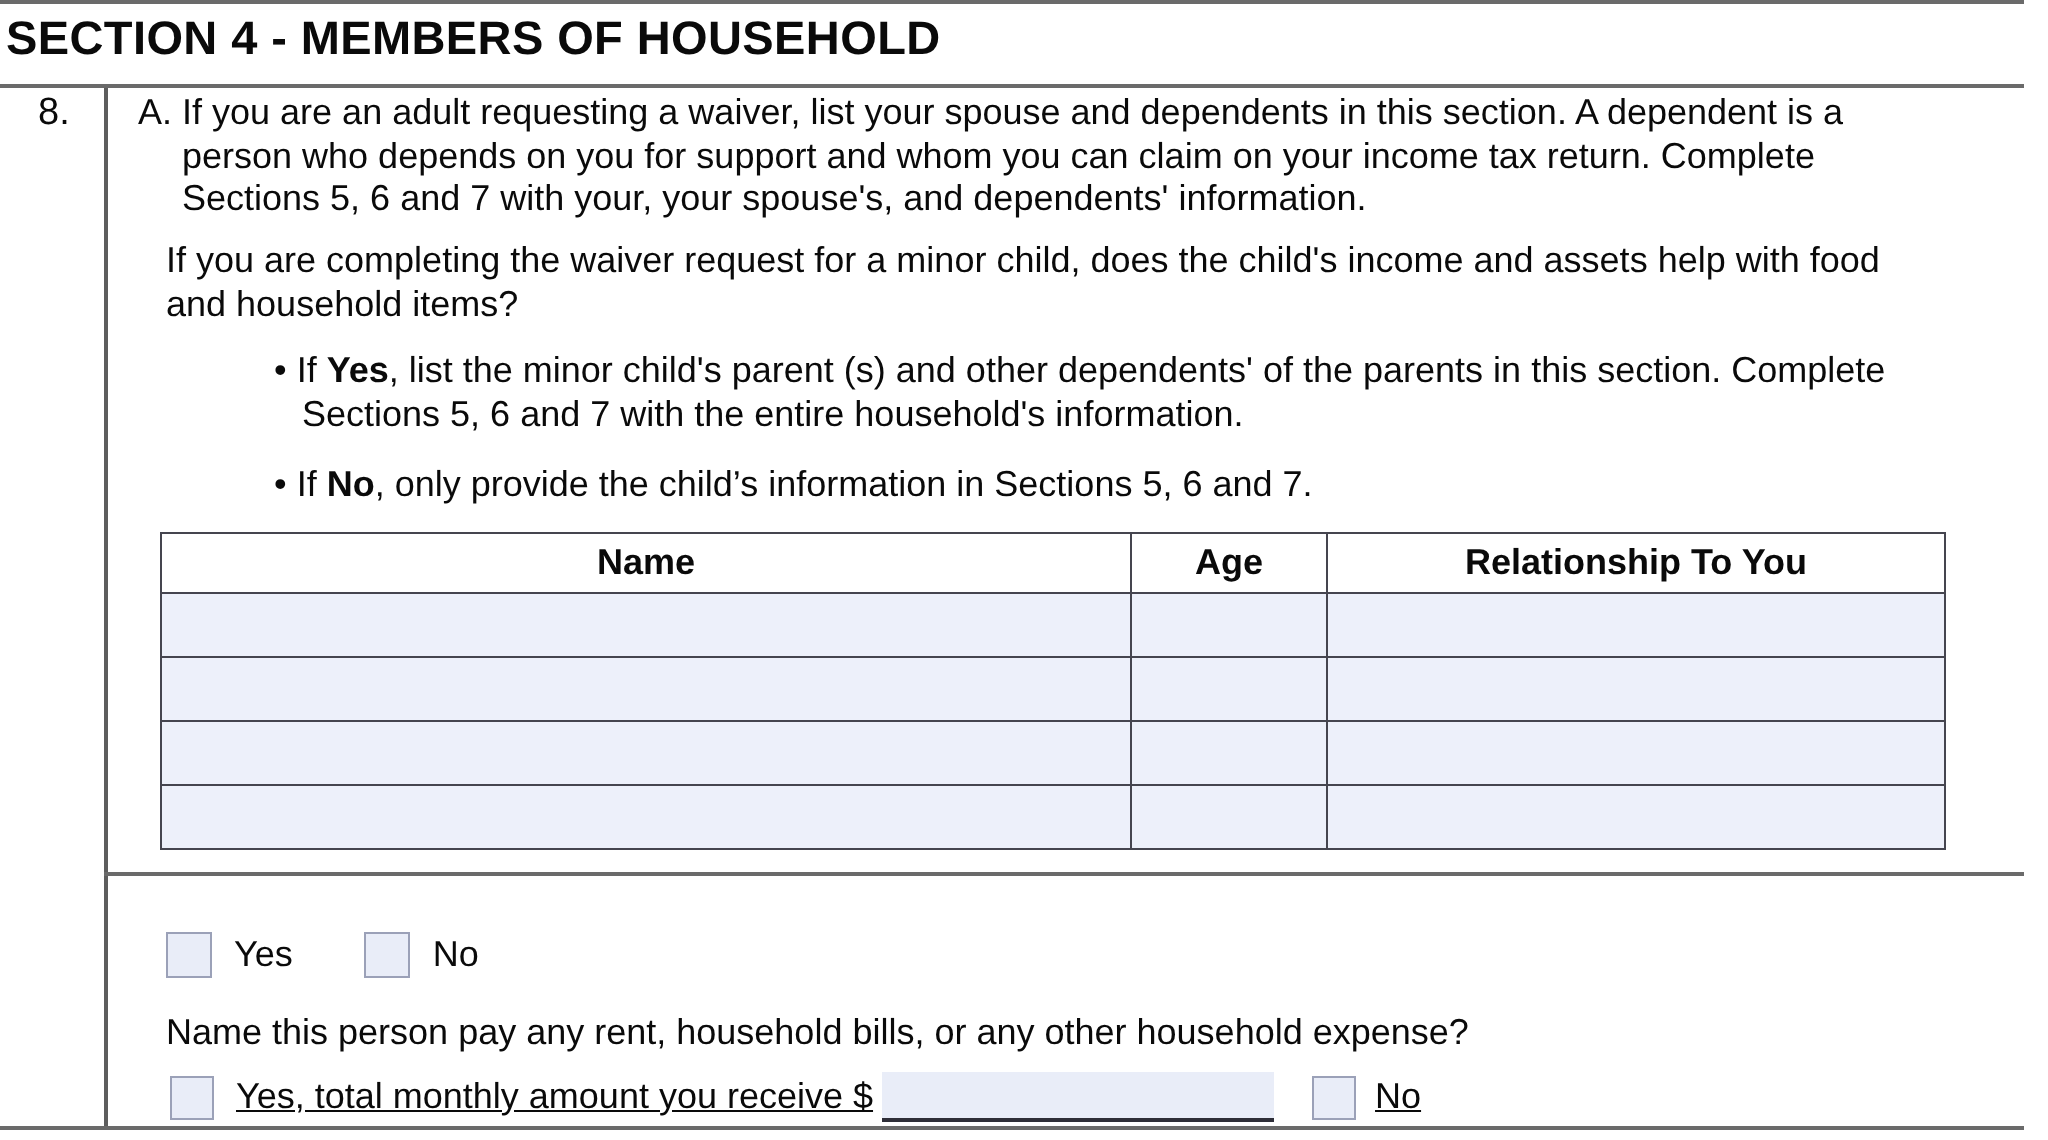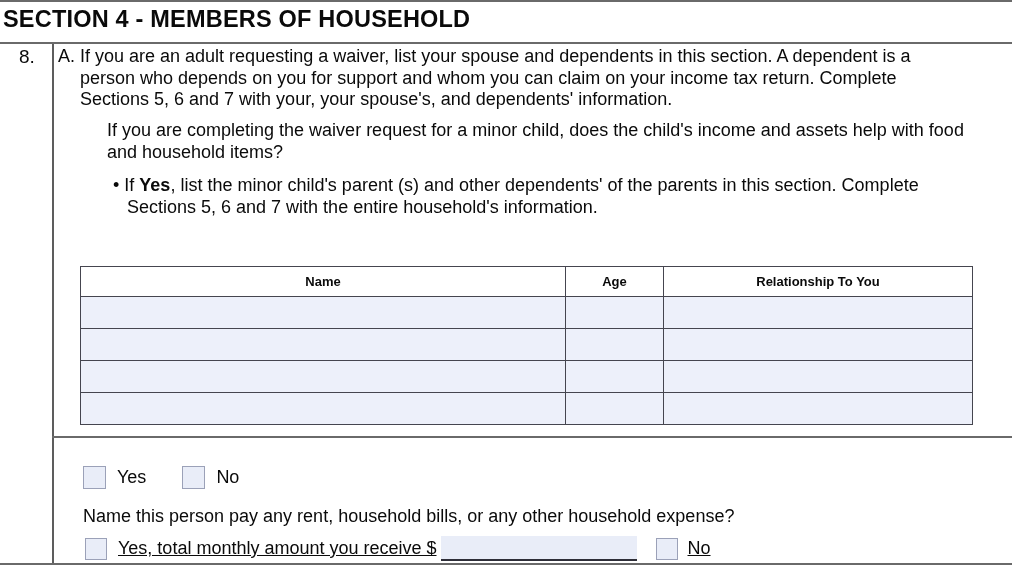--- a/index.html
+++ b/index.html
@@ -42,42 +42,44 @@
   .item-number {
     position: absolute;
     left: 19px;
     top: 46px;
     font-size: 19px;
   }
   .hang {
     position: absolute;
     padding-left: 22px;
     text-indent: -22px;
+    margin-left: 11px;
   }
   .part-label { padding-right: 5px; }
   .para { position: absolute; }
   .bullet-item {
     position: absolute;
     padding-left: 14px;
     text-indent: -14px;
+    margin-left: 24px;
   }
   .bullet-marker { padding-right: 5px; }
   .bold { font-weight: bold; }
 
   table.household {
     position: absolute;
     left: 80px;
     top: 266px;
     width: 892px;
     border-collapse: collapse;
     table-layout: fixed;
   }
   table.household th, table.household td {
     border: 1.6px solid #45454f;
-    font-size: 13px;
+    font-size: 18px;
   }
   table.household th {
     height: 30px;
     font-weight: bold;
     text-align: center;
     background: #ffffff;
   }
   table.household td {
     height: 32px;
     background: #edf0fa;
@@ -126,26 +128,29 @@
   <div class="hrule" style="top:42px"></div>
 
   <div class="vrule"></div>
 
   <div class="item-number">8.</div>
 
   <div class="hang" style="left:58px; top:46px; width:902px;">
     <span class="part-label">A.</span><span>If you are an adult requesting a waiver, list your spouse and dependents in this section. A dependent is a person who depends on you for support and whom you can claim on your income tax return. Complete Sections 5, 6 and 7 with your, your spouse's, and dependents' information.</span>
   </div>
 
-  <div class="para" style="left:83px; top:120px; width:890px;margin-left:24px;">If you are completing the waiver request for a minor child, does the child's income and assets help with food and household items?</div>
+  <div class="para" style="left:83px; top:120px; width:890px;">If you are completing the waiver request for a minor child, does the child's income and assets help with food and household items?</div>
 
   <div class="bullet-item" style="left:113px; top:175px; width:842px;">
     <span class="bullet-marker">•</span><span>If </span><span class="bold">Yes</span><span>, list the minor child's parent (s) and other dependents' of the parents in this section. Complete Sections 5, 6 and 7 with the entire household's information.</span>
   </div>
 
+  <div class="bullet-item" style="left:113px; top:232px; width:860px;">
+    <span class="bullet-marker">•</span><span>If </span><span class="bold">No</span><span>, only provide the child’s information in Sections 5, 6 and 7.</span>
+  </div>
 
   <table class="household">
     <colgroup>
       <col class="col-name">
         <col class="col-age">
         <col class="col-rel">
     </colgroup>
     <thead>
       <tr>
         <th>Name</th>

